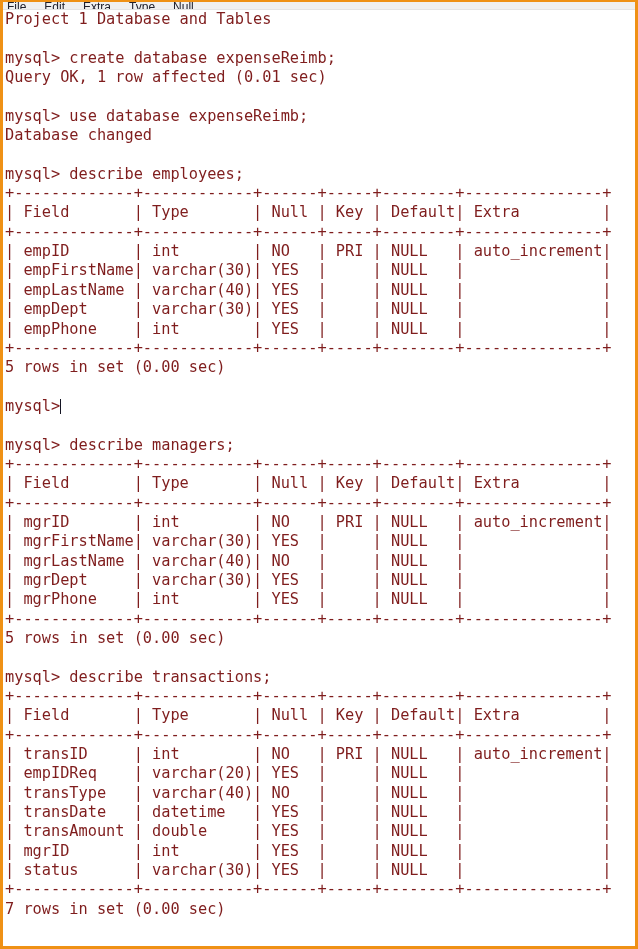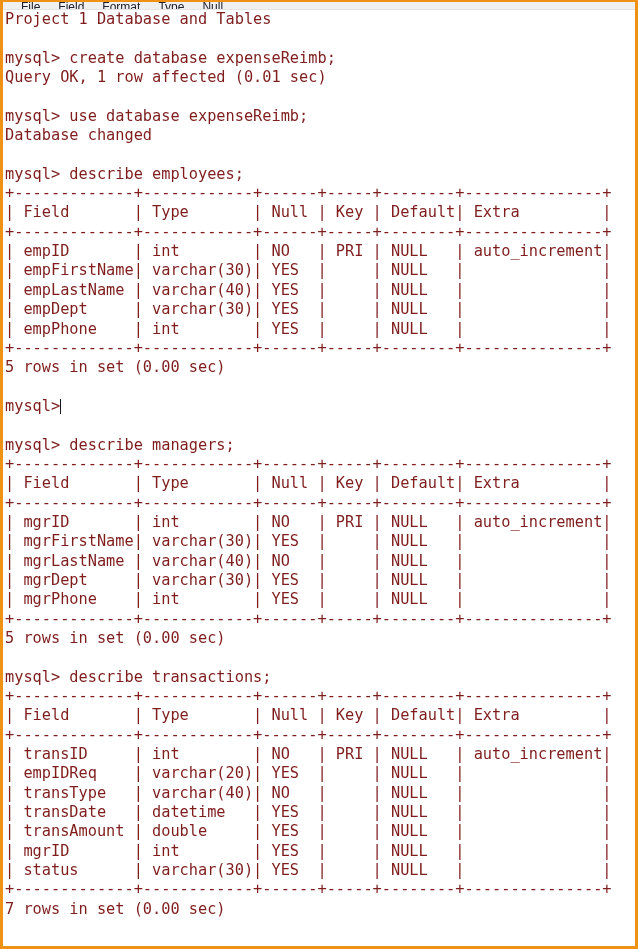--- a/index.html
+++ b/index.html
@@ -39,21 +39,21 @@
     display: inline-block;
     font-family: "Liberation Sans", sans-serif;
     font-size: 12px;
     line-height: 12px;
     color: #20202c;
     
     position: relative;
     top: -6px;
     padding: 0 9px;
   }
-  .menubar .menu-item:first-child { padding-left: 18px; }
+  .menubar .menu-item:first-child { padding-left: 4px; }
 
   .textarea {
     position: absolute;
     top: 7px;
     left: 0;
     right: 0;
     bottom: 0;
     padding: 1px 0 0 2px;
     overflow: hidden;
   }
@@ -75,21 +75,21 @@
     background: #141423;
     vertical-align: -3px;
   }
 </style>
 </head>
 <body>
 
 <div class="window">
 
   <div class="menubar">
-    <span class="menu-item">File</span><span class="menu-item">Field</span><span class="menu-item">Format</span><span class="menu-item">Type</span><span class="menu-item">Null</span>
+    <span class="menu-item">File</span><span class="menu-item">Edit</span><span class="menu-item">Extra</span><span class="menu-item">Type</span><span class="menu-item">Null</span>
   </div>
 
   <div class="textarea">
     <pre class="console" id="console-output">Project 1 Database and Tables
 
 mysql&gt; create database expenseReimb;
 Query OK, 1 row affected (0.01 sec)
 
 mysql&gt; use database expenseReimb;
 Database changed

